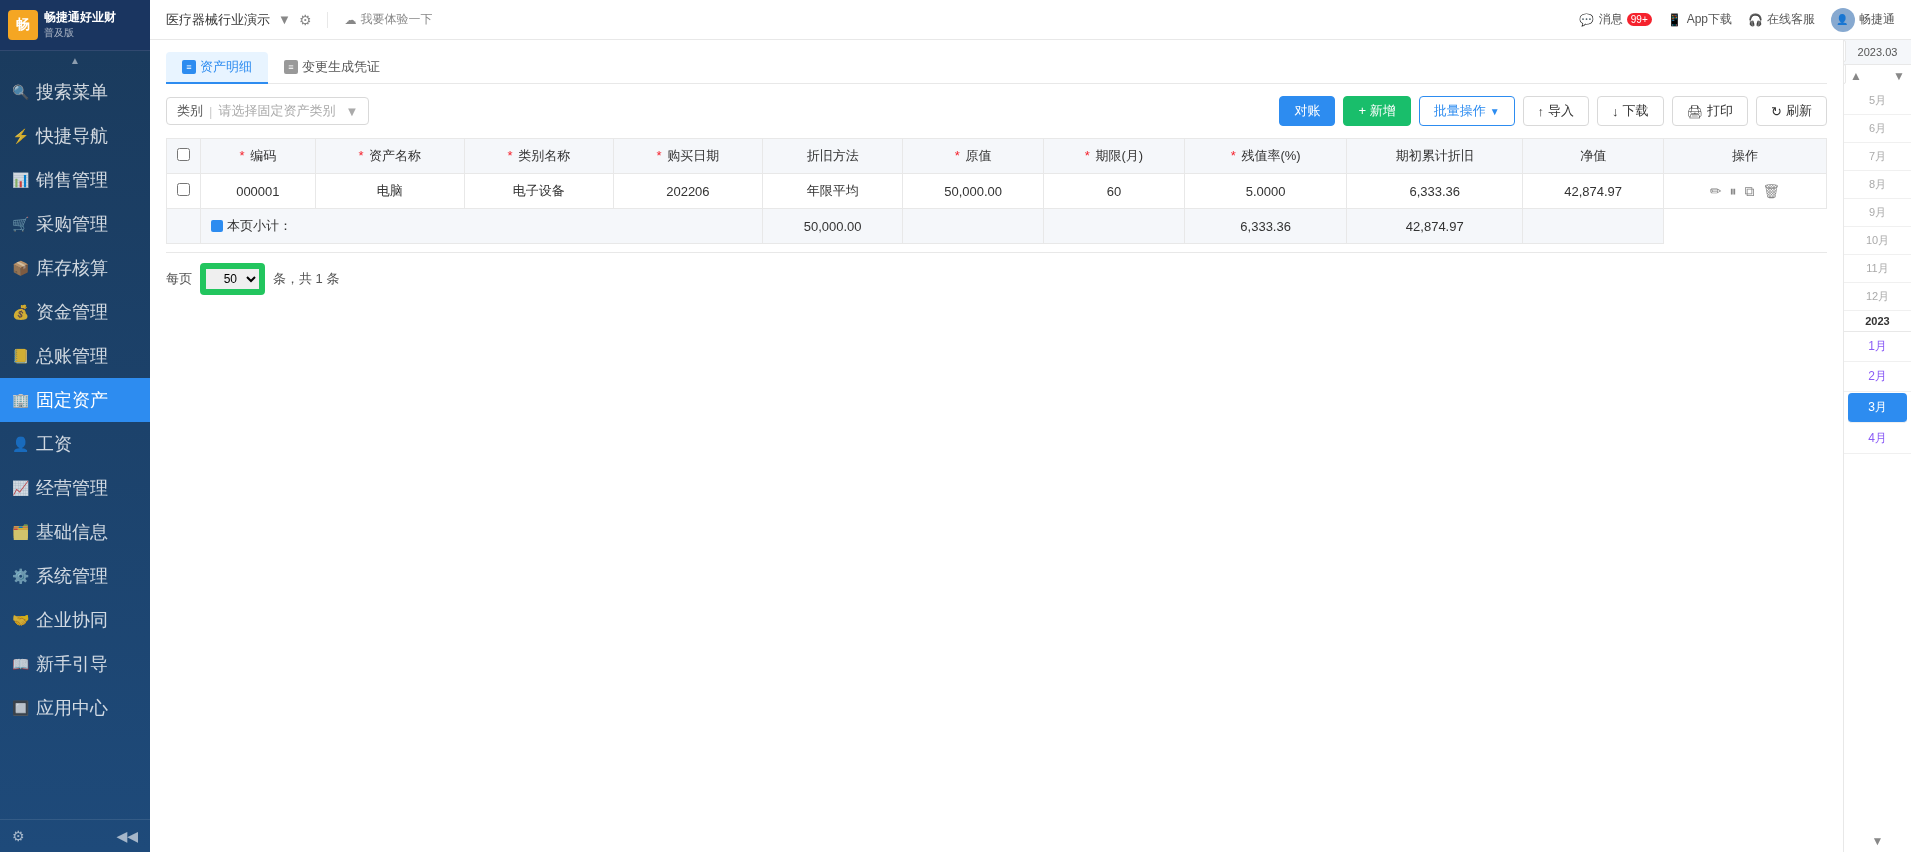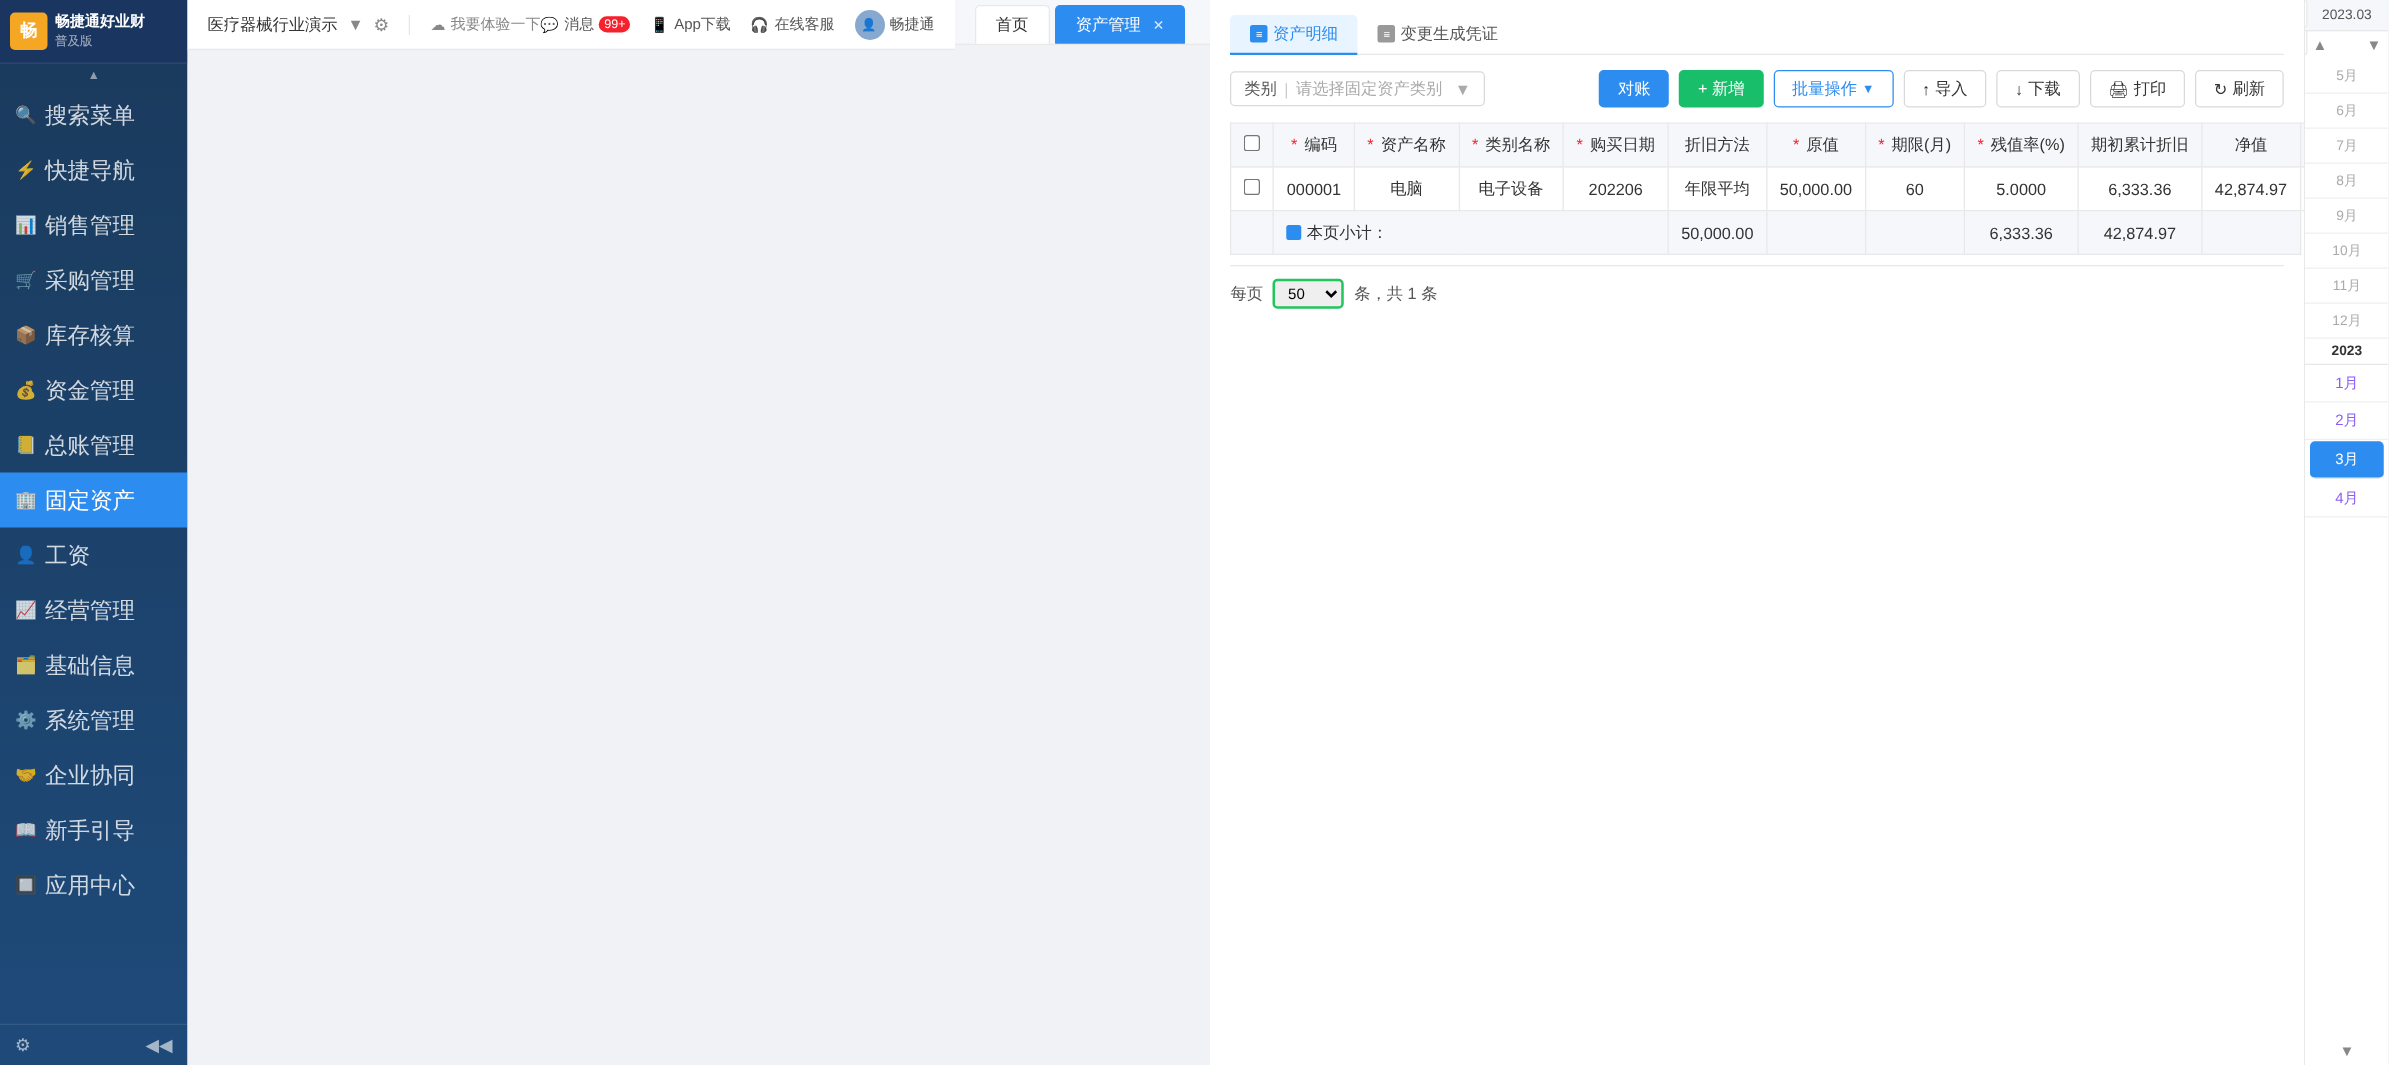--- a/index.html
+++ b/index.html
@@ -73,21 +73,21 @@
       justify-content: space-between;
       padding: 8px 12px;
       border-top: 1px solid rgba(255,255,255,0.1);
     }
     .sidebar-bottom-icon { color: rgba(255,255,255,0.6); cursor: pointer; font-size: 14px; }
 
     
     .main-area {
       flex: 1;
       display: flex;
-      flex-direction: row;
+      flex-direction: column;
       background: #f0f2f5;
       overflow: hidden;
     }
 
     
     .topbar {
       height: 40px;
       background: #fff;
       border-bottom: 1px solid #e8e8e8;
       display: flex;
@@ -357,24 +357,25 @@
       display: flex;
       align-items: center;
       gap: 8px;
       padding: 10px 0 0 0;
       font-size: 13px;
       color: #555;
       border-top: 1px solid #e8e8e8;
       margin-top: 8px;
     }
     .pagination-select {
-      border: 2px solid #22c55e;
+      border: 6px solid #22c55e;
       border-radius: 4px;
       padding: 2px 6px;
       font-size: 12px;
+      text-align: right;
     }
 
     
     .right-panel {
       width: 68px;
       background: #fff;
       border-left: 1px solid #e8e8e8;
       display: flex;
       flex-direction: column;
       align-items: center;
@@ -547,29 +548,20 @@
         <span>🎧</span>
         <span>在线客服</span>
       </div>
       <div class="topbar-right-item">
         <div class="topbar-avatar">👤</div>
         <span>畅捷通</span>
       </div>
     </div>
   </div>
 
-  <div class="tabs-bar">
-    <div class="tab tab-home">
-      <span>首页</span>
-    </div>
-    <div class="tab active">
-      <span>资产管理</span>
-      <span class="tab-close">✕</span>
-    </div>
-  </div>
 
   <div class="page-content">
     <div class="content-wrapper">
       <div class="content-main">
 
         <div class="sub-tabs">
           <div class="sub-tab active">
             <div class="sub-tab-icon">≡</div>
             <span>资产明细</span>
           </div>

